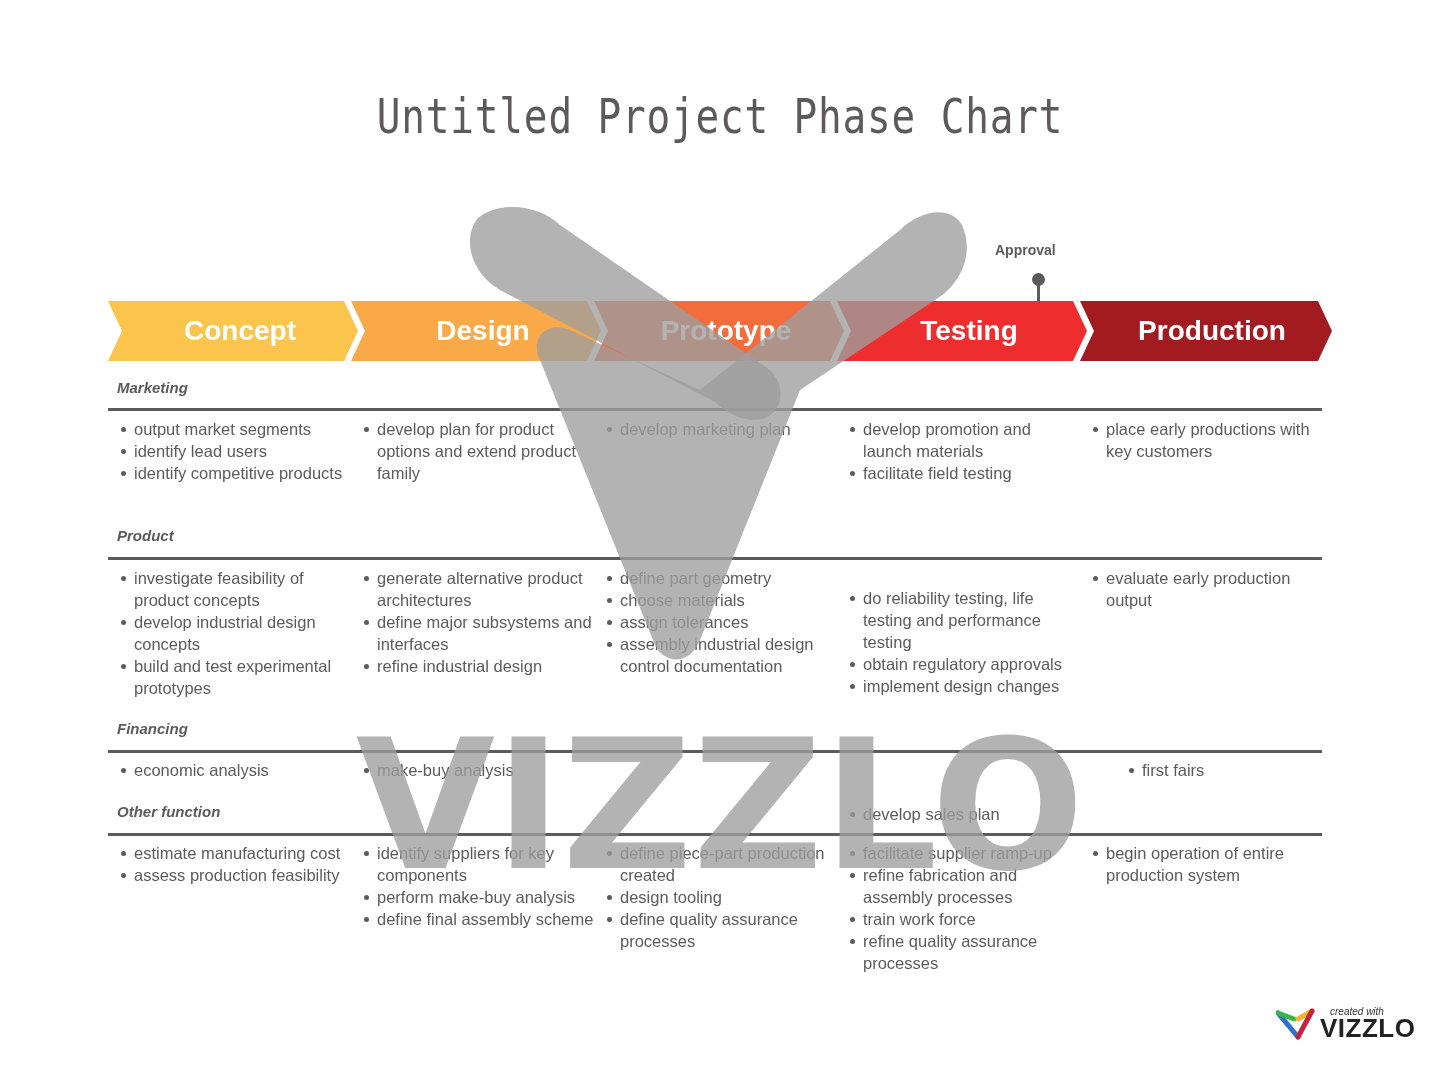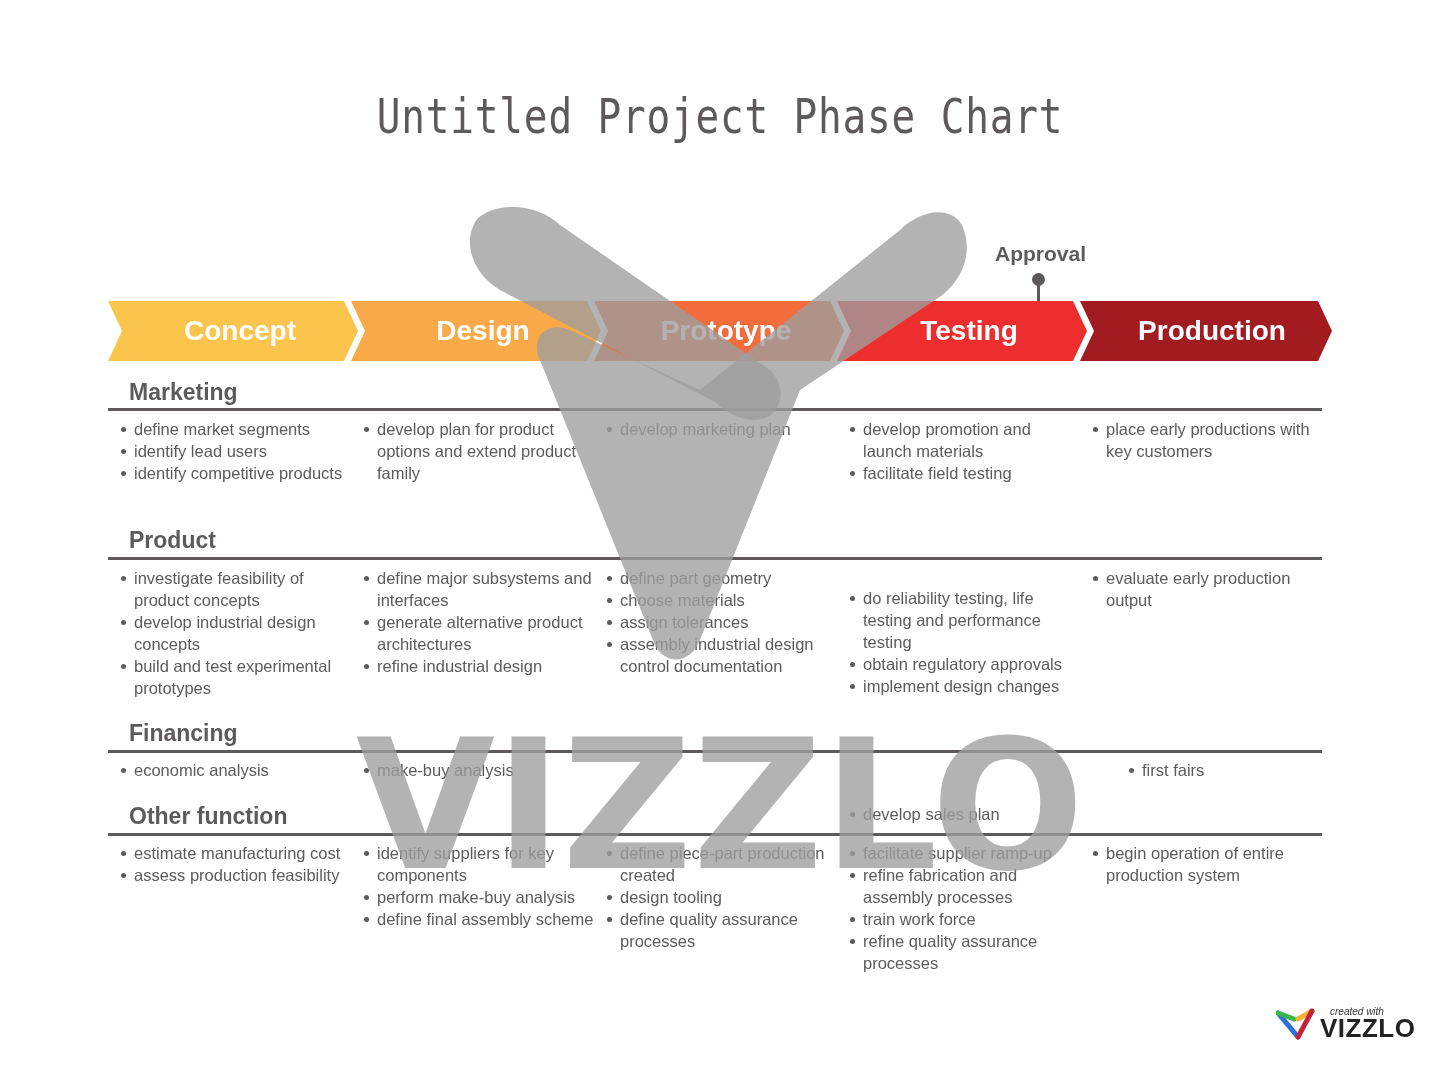--- a/index.html
+++ b/index.html
@@ -6,37 +6,37 @@
   body {
     width: 1440px; height: 1080px; background: #ffffff; position: relative; overflow: hidden;
     font-family: "Liberation Sans", "DejaVu Sans", sans-serif; color: #5c5759;
   }
   .title {
     position: absolute; top: 88px; left: 0; width: 1440px; text-align: center;
     font-family: "DejaVu Sans Mono", monospace; font-size: 48px; font-weight: normal;
     color: #5e5a5c; letter-spacing: 1px; transform: scaleX(0.82); transform-origin: center;
   }
   .approval {
-    position: absolute; left: 995px; top: 242px; font-size: 21px; font-weight: bold; color: #5e5a5c;
+    position: absolute; left: 995px; top: 242px; font-size: 14px; font-weight: bold; color: #5e5a5c;
   }
   .milestone-dot {
     position: absolute; left: 1032px; top: 273px; width: 13px; height: 13px; border-radius: 50%; background: #5e5a5c;
   }
   .milestone-stem {
     position: absolute; left: 1037px; top: 284px; width: 3px; height: 17px; background: #5e5a5c;
   }
   .phase-bar { position: absolute; left: 108px; top: 301px; width: 1226px; height: 60px; }
   .phase {
     position: absolute; top: 0; height: 60px; display: flex; align-items: center; justify-content: center;
     color: #fff; font-weight: bold; font-size: 28px;
   }
   .phase span { position: relative; z-index: 2; }
   .section-header {
-    position: absolute; left: 120px; width: 1214px; font-size: 23px; font-weight: bold; color: #5e5a5c;
-    padding-left: 9px; box-sizing: border-box;
+    position: absolute; left: 108px; width: 1214px; font-size: 15px; font-weight: bold; color: #5e5a5c;
+    padding-left: 9px; box-sizing: border-box; font-style: italic;
   }
   .section-rule { position: absolute; left: 108px; width: 1214px; height: 3px; background: #5e5a5c; }
   .cell { position: absolute; width: 235px; font-size: 16.5px; line-height: 22px; color: #5e5a5c; }
   .cell ul { margin: 0; padding: 0; list-style: none; }
   .cell li { position: relative; padding-left: 17px; }
   .cell li::before {
     content: ""; position: absolute; left: 4px; top: 9px; width: 5px; height: 5px; border-radius: 50%; background: #5e5a5c;
   }
   .watermark { position: absolute; left: 0; top: 0; width: 1440px; height: 1080px; pointer-events: none; z-index: 5; }
   .logo { position: absolute; left: 1276px; top: 1005px; width: 145px; height: 40px; }
@@ -75,21 +75,21 @@
   <div class="phase" style="left:986px;width:236px">
       <span>Production</span>
     </div>
 </div>
 
 <div class="section-header" style="top:379px">Marketing</div>
 <div class="section-rule" style="top:408px"></div>
 <div id="row0">
     <div class="cell" style="top: 418px; left: 117px;">
       <ul>
-        <li>define market segments</li>
+        <li>output market segments</li>
         <li>identify lead users</li>
         <li>identify competitive products</li>
       </ul>
     </div>
     <div class="cell" style="top: 418px; left: 360px;">
       <ul>
         <li>develop plan for product options and extend product family</li>
       </ul>
     </div>
     <div class="cell" style="top: 418px; left: 603px;">
@@ -115,22 +115,22 @@
 <div id="row1">
     <div class="cell" style="top: 567px; left: 117px;">
       <ul>
         <li>investigate feasibility of product concepts</li>
         <li>develop industrial design concepts</li>
         <li>build and test experimental prototypes</li>
       </ul>
     </div>
     <div class="cell" style="top: 567px; left: 360px;">
       <ul>
+        <li>generate alternative product architectures</li>
         <li>define major subsystems and interfaces</li>
-        <li>generate alternative product architectures</li>
         <li>refine industrial design</li>
       </ul>
     </div>
     <div class="cell" style="top: 567px; left: 603px;">
       <ul>
         <li>define part geometry</li>
         <li>choose materials</li>
         <li>assign tolerances</li>
         <li>assembly industrial design control documentation</li>
       </ul>

